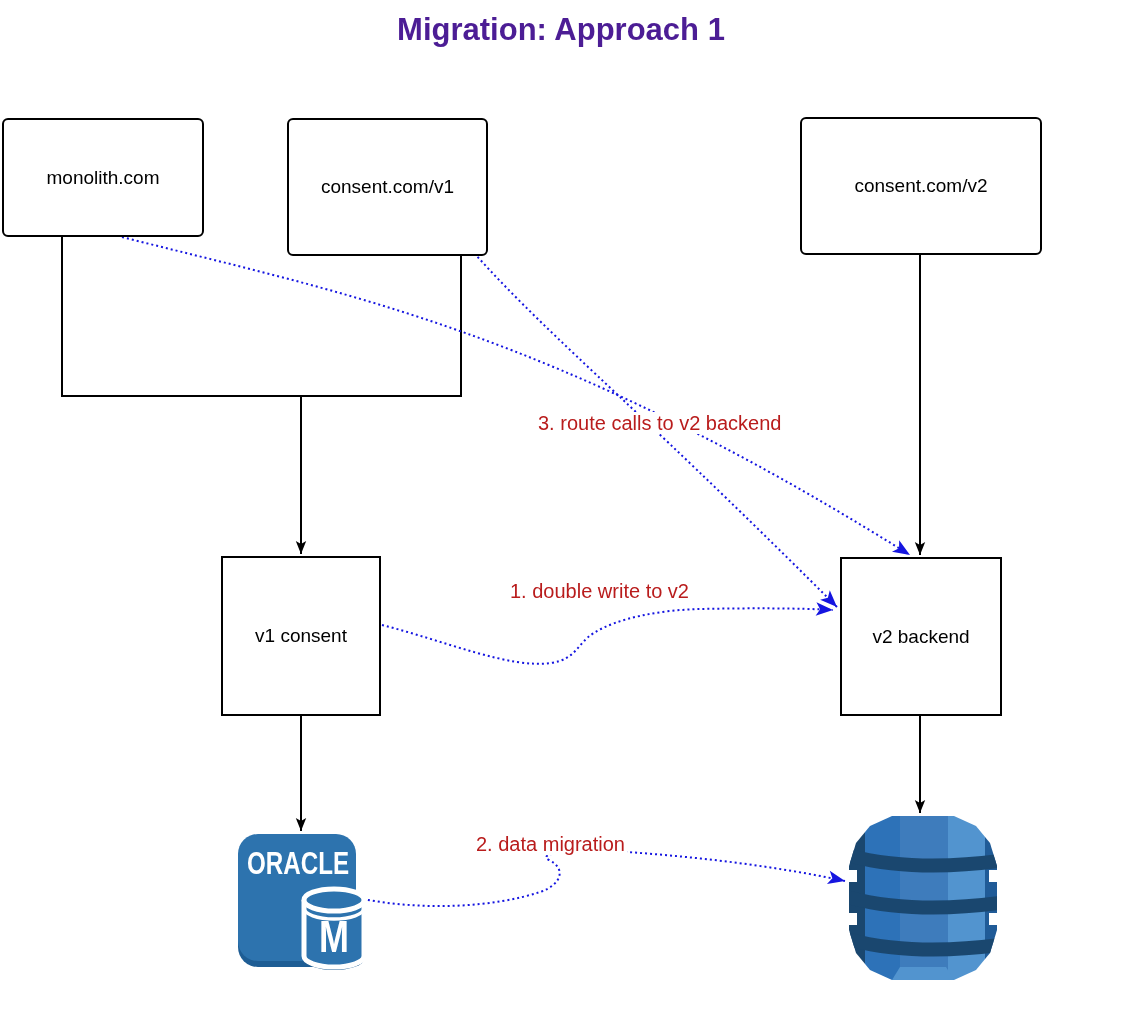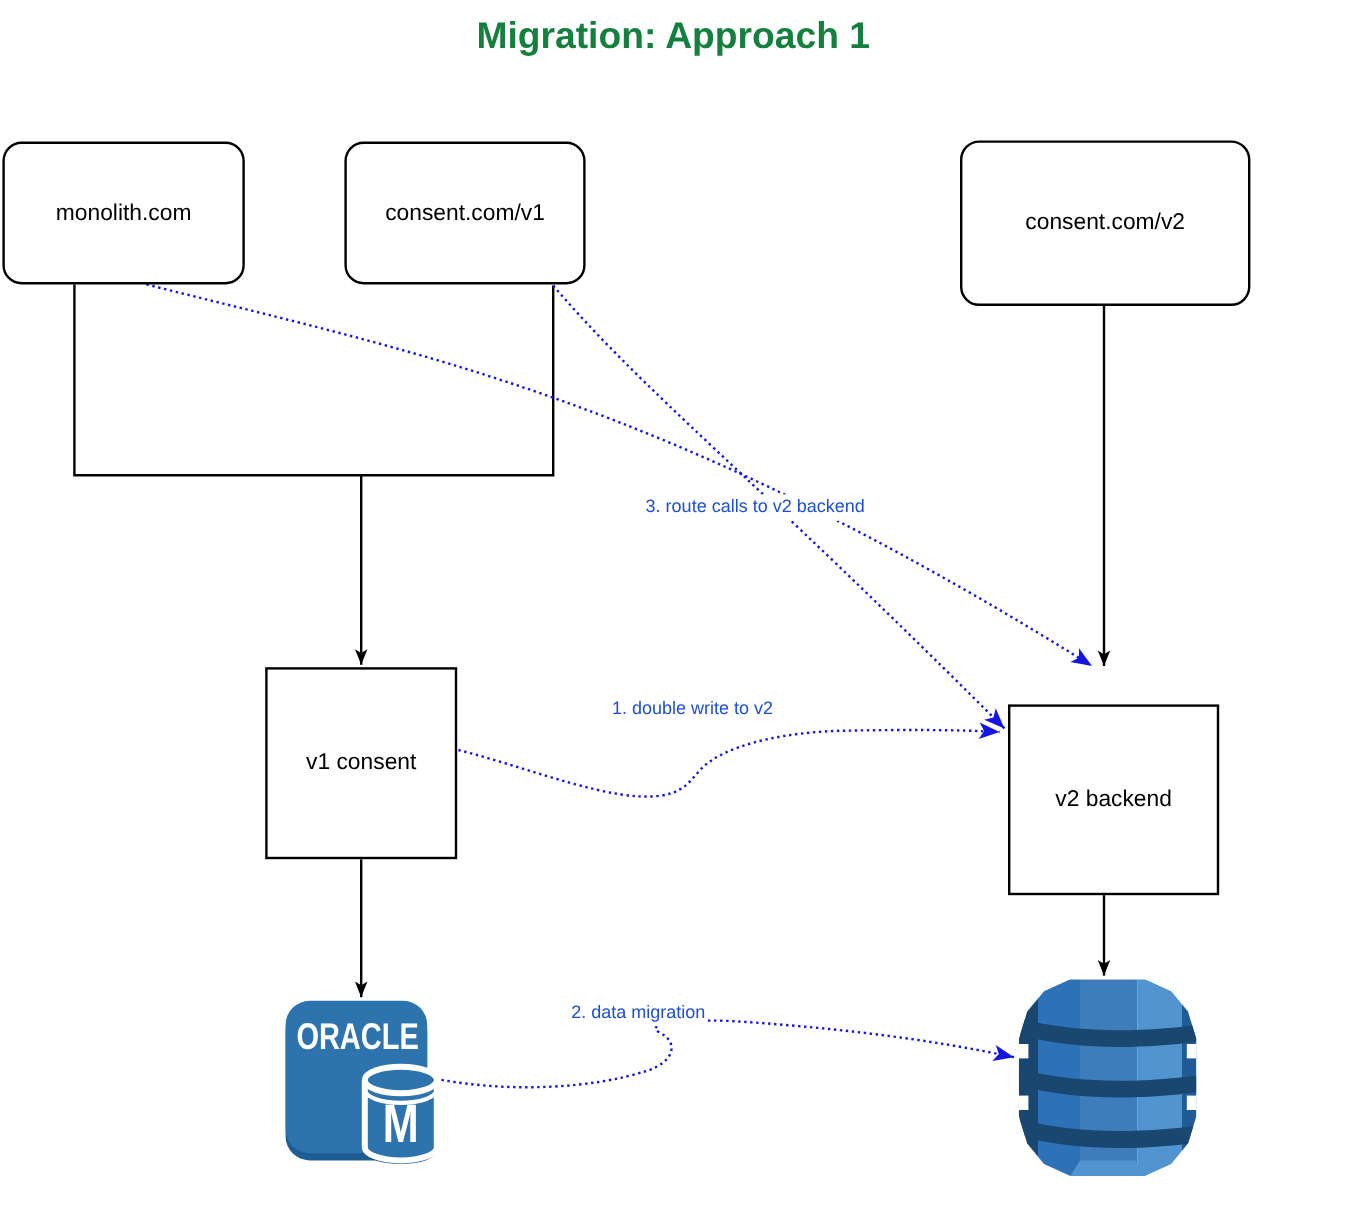--- a/index.html
+++ b/index.html
@@ -3,35 +3,35 @@
 <meta charset="utf-8">
 <style>
   html,body{margin:0;padding:0;background:#fff;}
   .canvas{
     position:relative;width:1122px;height:1020px;background:#fff;
     font-family:"Liberation Sans",sans-serif;overflow:hidden;
   }
   .diagram-svg{position:absolute;left:0;top:0;width:1122px;height:1020px;}
   .title{
     position:absolute;top:12px;left:0;width:100%;text-align:center;
-    font-size:31px;font-weight:bold;color:#15803d;letter-spacing:0;
+    font-size:31px;font-weight:bold;color:#4c1d95;letter-spacing:0;
   }
   .node{
     position:absolute;box-sizing:border-box;background:#fff;border:2px solid #000;
     display:flex;align-items:center;justify-content:center;
     font-size:19px;color:#000;text-align:center;
   }
-  .rounded{border-radius:16px;}
+  .rounded{border-radius:6px;}
   #node-monolith  {left:2px;  top:118px;width:202px;height:119px;}
-  #node-consent-v1{left:287px;top:118px;width:201px;height:119px;}
+  #node-consent-v1{left:287px;top:118px;width:201px;height:138px;}
   #node-consent-v2{left:800px;top:117px;width:242px;height:138px;}
   #node-v1-backend{left:221px;top:556px;width:160px;height:160px;}
-  #node-v2-backend{left:840px;top:587px;width:176px;height:159px;align-items:center;}
+  #node-v2-backend{left:840px;top:557px;width:162px;height:159px;align-items:center;}
   .edge-label{
-    position:absolute;background:#fff;color:#1d4ed8;font-size:15px;line-height:22px;
+    position:absolute;background:#fff;color:#b91c1c;font-size:20px;line-height:22px;
     padding:0 2px;white-space:nowrap;
   }
   #label-route-calls   {left:536px;top:412px;}
   #label-double-write  {left:508px;top:580px;}
   #label-data-migration{left:474px;top:833px;}
 </style>
 </head>
 <body>
 
 <div class="canvas">

